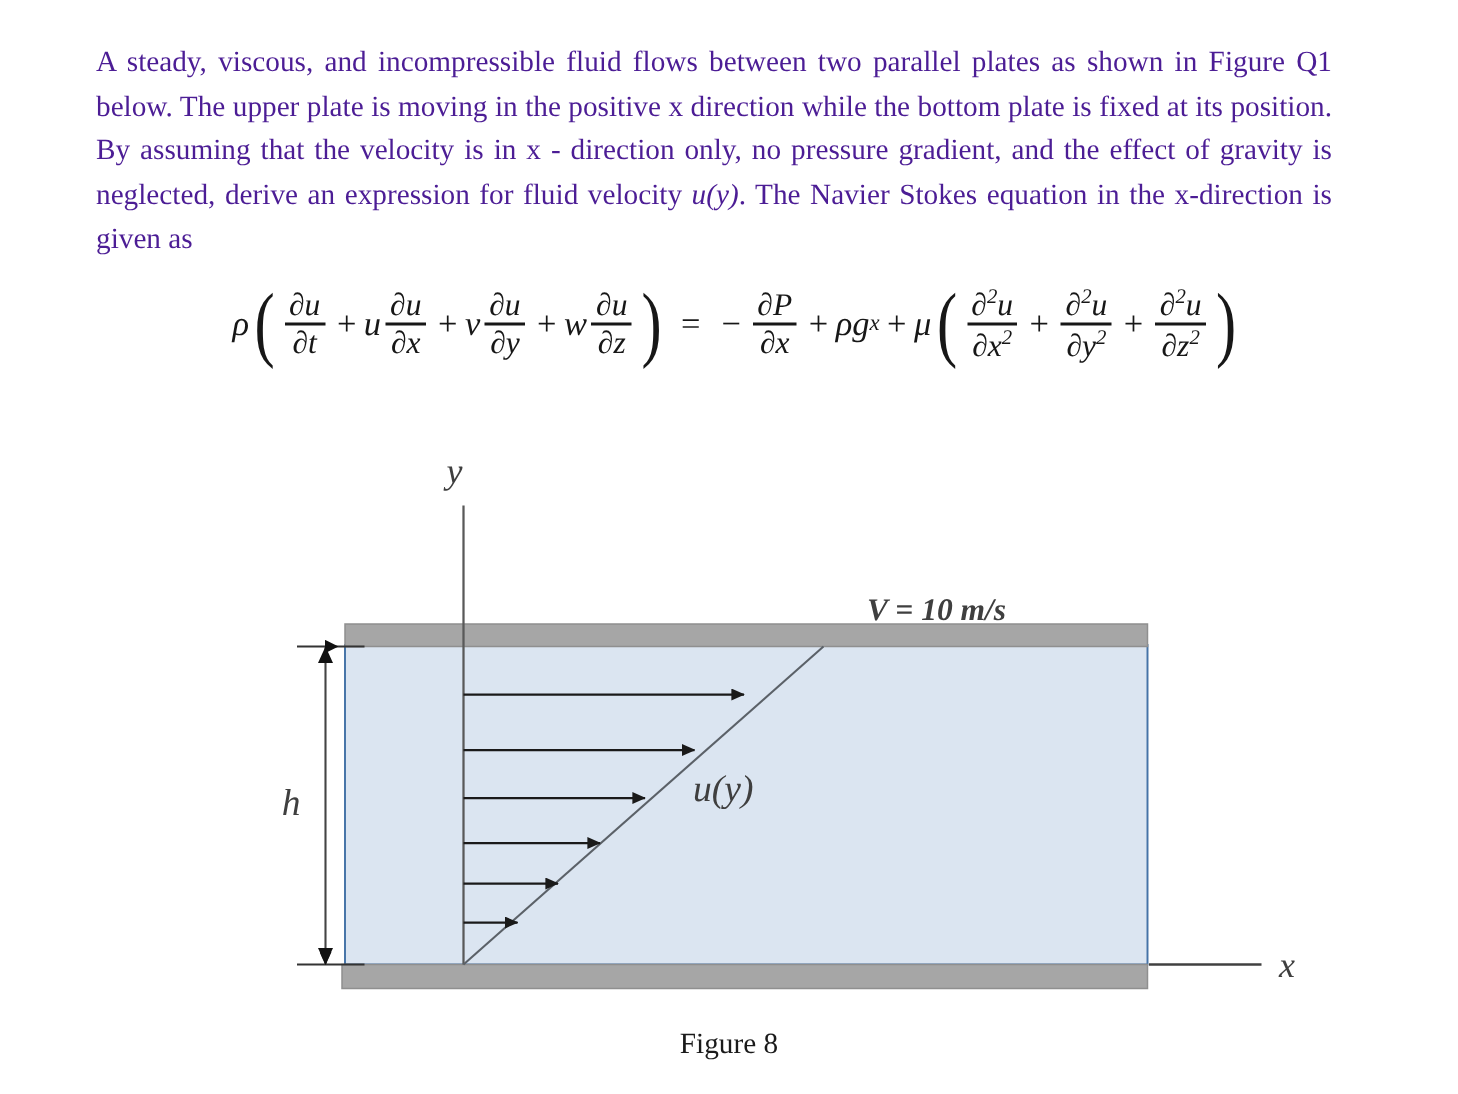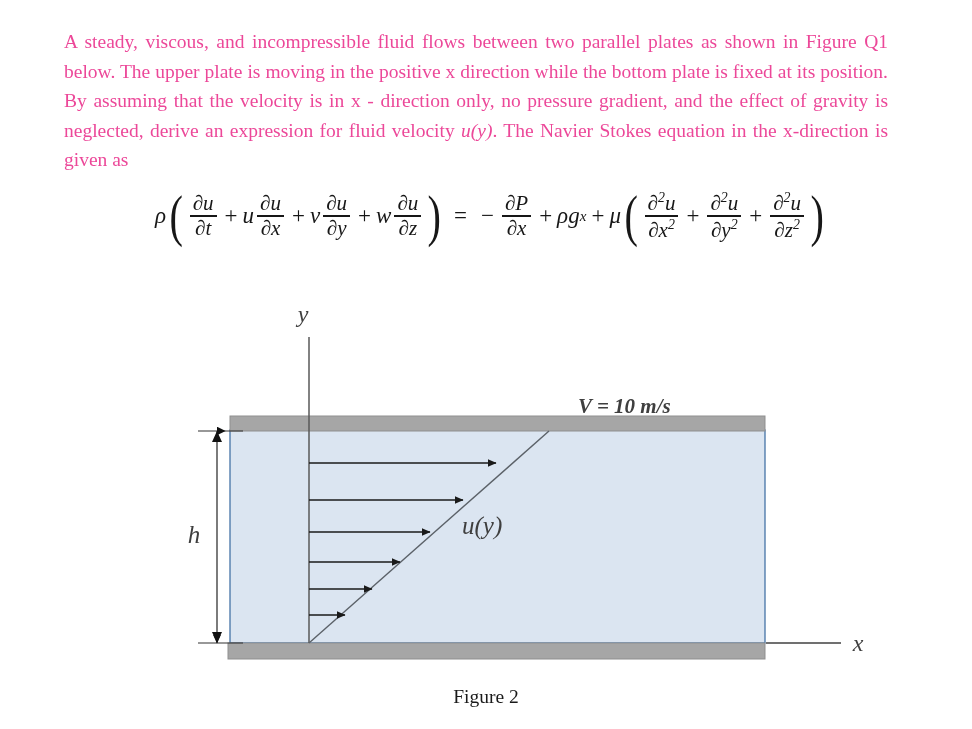--- a/index.html
+++ b/index.html
@@ -18,21 +18,21 @@
 
   
   #question-text {
     position: absolute;
     left: 64px;
     top: 27px;
     width: 824px;
     font-size: 19.5px;
     line-height: 29.5px;
     text-align: justify;
-    color: #ec4899;
+    color: #4c1d95;
   }
   #question-text .it { font-style: italic; }
 
   
   #equation {
     position: absolute;
     left: 155px;
     top: 176px;
     width: 810px;
     height: 80px;
@@ -228,13 +228,13 @@
   <line x1="309" y1="210" x2="463" y2="210" stroke="#1a1a1a" stroke-width="1.5" marker-end="url(#ah)"></line>
   <line x1="309" y1="242" x2="430" y2="242" stroke="#1a1a1a" stroke-width="1.5" marker-end="url(#ah)"></line>
   <line x1="309" y1="272" x2="400" y2="272" stroke="#1a1a1a" stroke-width="1.5" marker-end="url(#ah)"></line>
   <line x1="309" y1="299" x2="372" y2="299" stroke="#1a1a1a" stroke-width="1.5" marker-end="url(#ah)"></line>
   <line x1="309" y1="325" x2="345" y2="325" stroke="#1a1a1a" stroke-width="1.5" marker-end="url(#ah)"></line>
 
   <text class="fig-label" x="462" y="244" font-size="25" fill="#2e2e2e">u(y)</text>
 </svg>
 </div>
 
-<div id="figure-caption">Figure 2</div>
+<div id="figure-caption">Figure 8</div>
 
 </body></html>

